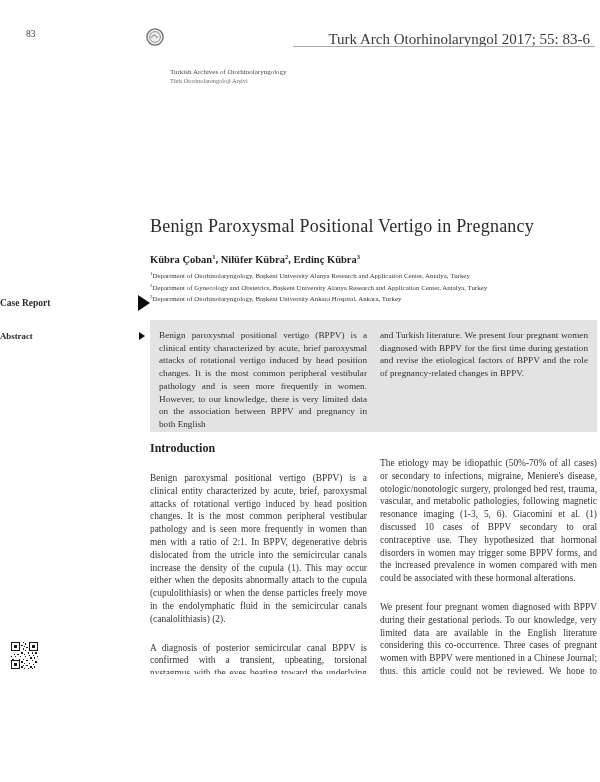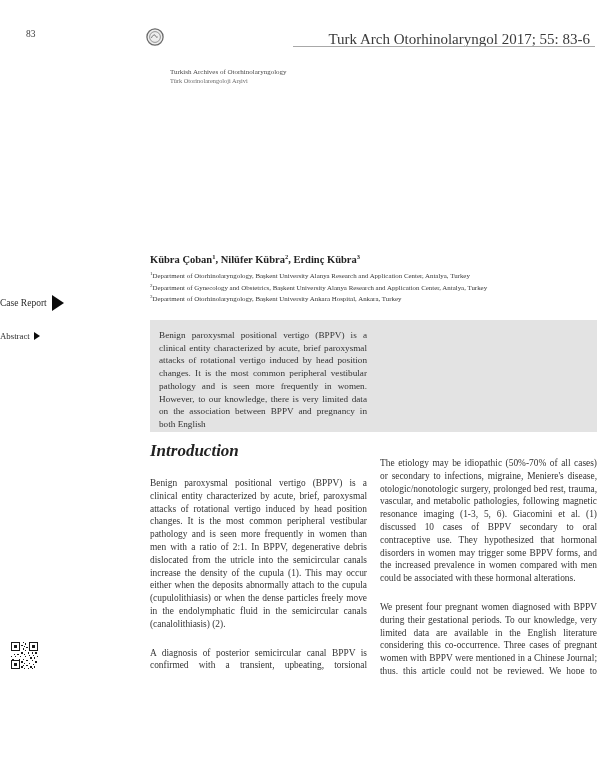--- a/index.html
+++ b/index.html
@@ -17,38 +17,38 @@
 
   
   .title{position:absolute;left:150px;top:216px;width:447px;font-size:18px;color:#2c2c2c;letter-spacing:.2px;}
   .authors{position:absolute;left:150px;top:252px;width:447px;font-size:10.5px;font-weight:600;color:#232323;}
   .author:not(:last-child)::after{content:", ";}
   .authors sup{font-size:6.5px;}
   .affils{position:absolute;left:150px;top:269px;width:447px;font-size:6.9px;line-height:9.4px;color:#383838;}
   .affil sup{font-size:5px;}
 
   
-  .margin-label{position:absolute;display:flex;justify-content:flex-start;align-items:center;}
+  .margin-label{position:absolute;display:flex;justify-content:space-between;align-items:center;font-weight:bold;}
   .case-report{left:0;top:295px;width:150px;gap:5px;font-size:9.5px;color:#2c2c2c;}
   .tri-lg{width:0;height:0;border-top:8px solid transparent;border-bottom:8px solid transparent;border-left:12px solid #0b0b0b;}
   .abstract-label{left:0;top:331px;width:145px;gap:4px;font-size:8.8px;color:#2c2c2c;}
   .tri-sm{width:0;height:0;border-top:4px solid transparent;border-bottom:4px solid transparent;border-left:6px solid #0b0b0b;}
 
   
   .abs-box{position:absolute;left:150px;top:320px;width:447px;height:112px;background:#e3e3e3;
            box-sizing:border-box;padding:9px 9px 8px;display:flex;gap:13px;}
   .abs-col{flex:1;font-size:9.2px;line-height:12.7px;text-align:justify;color:#333;}
   .abs-col p{margin:0;}
   .abs-col .kw{margin-top:9px;}
   .kw b{font-weight:700;}
 
   
   .body-cols{position:absolute;left:150px;top:441px;width:447px;display:flex;gap:13px;}
   .bcol{flex:1;}
-  .bcol h2{margin:0 0 2px;font-size:17px;font-weight:700;color:#222;font-style:italic;}
+  .bcol h2{margin:0 0 2px;font-size:12px;font-weight:700;color:#222;}
   .bcol p{margin:16px 0 12px;font-size:9.4px;line-height:12.8px;text-align:justify;color:#333;}
 
   .bottom-bar{position:absolute;left:150px;top:772px;width:447px;height:10px;background:#c9c9c9;}
 
   
   .side{position:absolute;left:11px;top:642px;width:131px;
         font-family:"Liberation Sans", sans-serif;font-size:5.9px;line-height:7.3px;color:#3c3c3c;}
   .side .qr{width:27px;height:27px;display:block;}
   .side .blk{margin-top:6px;}
   .side .blk.first{margin-top:11px;}
@@ -69,20 +69,21 @@
       <path d="M6 11c1.5-3 3-4 4-3s1 3 3 2" fill="none" stroke="#6f6f6f" stroke-width="1.1"></path>
     </svg>
   </div>
   <div class="jnames">
     <div class="jname-en">Turkish Archives of Otorhinolaryngology</div>
     <div class="jname-tr">Türk Otorinolarengoloji Arşivi</div>
   </div>
   <div class="citation">Turk Arch Otorhinolaryngol 2017; 55: 83-6</div>
   <div class="hline"></div>
 
+  <div class="title">Benign Paroxysmal Positional Vertigo in Pregnancy</div>
 
   <div class="authors">
     <span class="author"><span>Kübra Çoban</span><sup>1</sup></span><span class="author"><span>Nilüfer Kübra</span><sup>2</sup></span><span class="author"><span>Erdinç Kübra</span><sup>3</sup></span>
   </div>
 
   <div class="affils">
     <div class="affil"><sup>1</sup><span>Department of Otorhinolaryngology, Başkent University Alanya Research and Application Center, Antalya, Turkey</span></div>
     <div class="affil"><sup>2</sup><span>Department of Gynecology and Obstetrics, Başkent University Alanya Research and Application Center, Antalya, Turkey</span></div>
     <div class="affil"><sup>3</sup><span>Department of Otorhinolaryngology, Başkent University Ankara Hospital, Ankara, Turkey</span></div>
   </div>
@@ -94,20 +95,21 @@
   <div class="margin-label abstract-label">
     <span>Abstract</span>
     <span class="tri-sm"></span>
   </div>
 
   <div class="abs-box">
     <div class="abs-col">
       <p>Benign paroxysmal positional vertigo (BPPV) is a clinical entity characterized by acute, brief paroxysmal attacks of rotational vertigo induced by head position changes. It is the most common peripheral vestibular pathology and is seen more frequently in women. However, to our knowledge, there is very limited data on the association between BPPV and pregnancy in both English</p>
     </div>
     <div class="abs-col">
+      <p>and Turkish literature. We present four pregnant women diagnosed with BPPV for the first time during gestation and revise the etiological factors of BPPV and the role of pregnancy-related changes in BPPV.</p>
     </div>
   </div>
 
   <div class="body-cols">
     <div class="bcol">
       <h2>Introduction</h2>
       <p>Benign paroxysmal positional vertigo (BPPV) is a clinical entity characterized by acute, brief, paroxysmal attacks of rotational vertigo induced by head position changes. It is the most common peripheral vestibular pathology and is seen more frequently in women than men with a ratio of 2:1. In BPPV, degenerative debris dislocated from the utricle into the semicircular canals increase the density of the cupula (1). This may occur either when the deposits abnormally attach to the cupula (cupulolithiasis) or when the dense particles freely move in the endolymphatic fluid in the semicircular canals (canalolithiasis) (2).</p>
       <p>A diagnosis of posterior semicircular canal BPPV is confirmed with a transient, upbeating, torsional nystagmus with the eyes beating toward the underlying ear when the patient is rapidly positioned into the lateral head-hanging position (Dix-Hallpike maneuver) (2). The most commonly used canalith-repositioning maneuver is the Epley maneuver (2-4).</p>
     </div>
     <div class="bcol">

